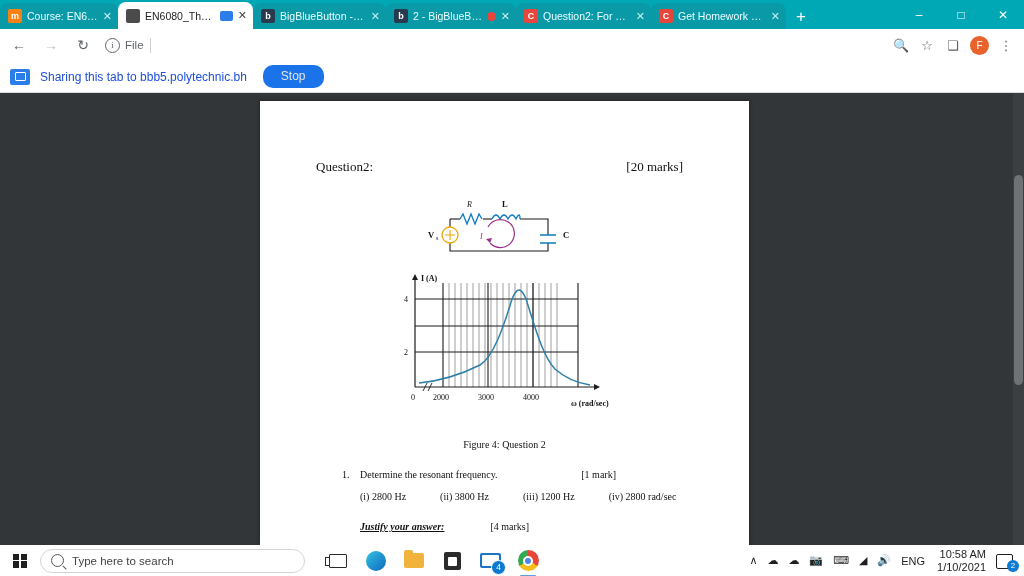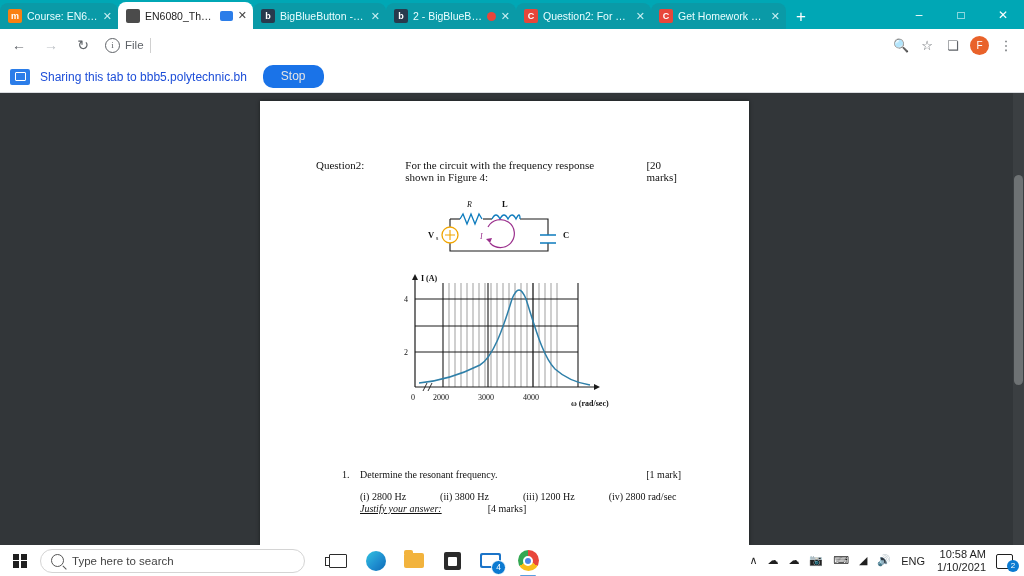--- a/index.html
+++ b/index.html
@@ -275,24 +275,23 @@
     border-radius: 5px;
   }
 
   
   .q-head {
     position: absolute;
     top: 58px;
     left: 56px;
     right: 30px;
     font-family: "Liberation Serif", serif;
-    font-size: 11px;
+    font-size: 13px;
     color: #111;
     display: flex;
-    gap: 32px;
   }
   .q-head .qlabel { font-weight: normal; margin-right: 9px; }
   .q-head .qmarks { margin-left: auto; margin-right: 36px; }
 
   .circuit {
     position: absolute;
     top: 92px;
     left: 160px;
     width: 175px;
     height: 68px;
@@ -320,36 +319,36 @@
     right: 24px;
     font-family: "Liberation Serif", serif;
     font-size: 10px;
     color: #111;
   }
   .qrow {
     display: flex;
     margin-bottom: 11px;
   }
   .qrow .num { width: 18px; }
-  .qrow .marks { margin-left: auto; margin-right: 44px; }
+  .qrow .marks { margin-left: auto; margin-right: 109px; }
   .choices {
     display: flex;
     margin-left: 18px;
-    margin-bottom: 1px;
+    margin-bottom: 19px;
     text-align: center;
   }
   .choices span { margin-right: 34px; }
   .justify-row {
     display: flex;
     margin-left: 18px;
     align-items: baseline;
   }
   .justify-row .jt {
     font-style: italic;
-    font-weight: normal;
+    font-weight: bold;
     text-decoration: underline;
   }
   .justify-row .marks { margin-left: 46px; }
 
   
   .taskbar {
     position: absolute;
     bottom: 0; left: 0;
     width: 1024px;
     height: 31px;
@@ -634,21 +633,20 @@
     <div class="share-text">Sharing this tab to bbb5.polytechnic.bh</div>
     <div class="stop-btn">Stop</div>
   </div>
 
   <div class="viewer">
 
     <div class="page">
 
       <div class="q-head">
         <span class="qlabel">Question2:</span>
-        <span>For the circuit with the frequency response shown in Figure 4:</span>
         <span class="qmarks">[20 marks]</span>
       </div>
 
       <div class="circuit">
         <svg width="175" height="68" viewBox="0 0 175 68">
 
           <path d="M30 26 L40 26" stroke="#1b1b1b" stroke-width="1.1" fill="none"></path>
           <path d="M63 26 L72 26" stroke="#1b1b1b" stroke-width="1.1" fill="none"></path>
           <path d="M100 26 L128 26 L128 42" stroke="#1b1b1b" stroke-width="1.1" fill="none"></path>
           <path d="M30 26 L30 34" stroke="#1b1b1b" stroke-width="1.1" fill="none"></path>
@@ -730,20 +728,21 @@
           <text x="26" y="131" font-family="Liberation Serif, serif" font-size="8" fill="#111">0</text>
           <text x="48" y="131" font-family="Liberation Serif, serif" font-size="8" fill="#111">2000</text>
           <text x="93" y="131" font-family="Liberation Serif, serif" font-size="8" fill="#111">3000</text>
           <text x="138" y="131" font-family="Liberation Serif, serif" font-size="8" fill="#111">4000</text>
 
           <text x="36" y="12" font-family="Liberation Serif, serif" font-size="8" font-weight="bold" fill="#111">I (A)</text>
           <text x="186" y="137" font-family="Liberation Serif, serif" font-size="8" font-weight="bold" fill="#111">ω (rad/sec)</text>
         </svg>
       </div>
 
+      <div class="figcap">Figure 4:  Question 2</div>
 
       <div class="qlist">
         <div class="qrow">
           <span class="num">1.</span>
           <span>Determine the resonant frequency.</span>
           <span class="marks">[1 mark]</span>
         </div>
         <div class="choices">
           <span>(i) 2800 Hz</span>
           <span>(ii) 3800 Hz</span>

